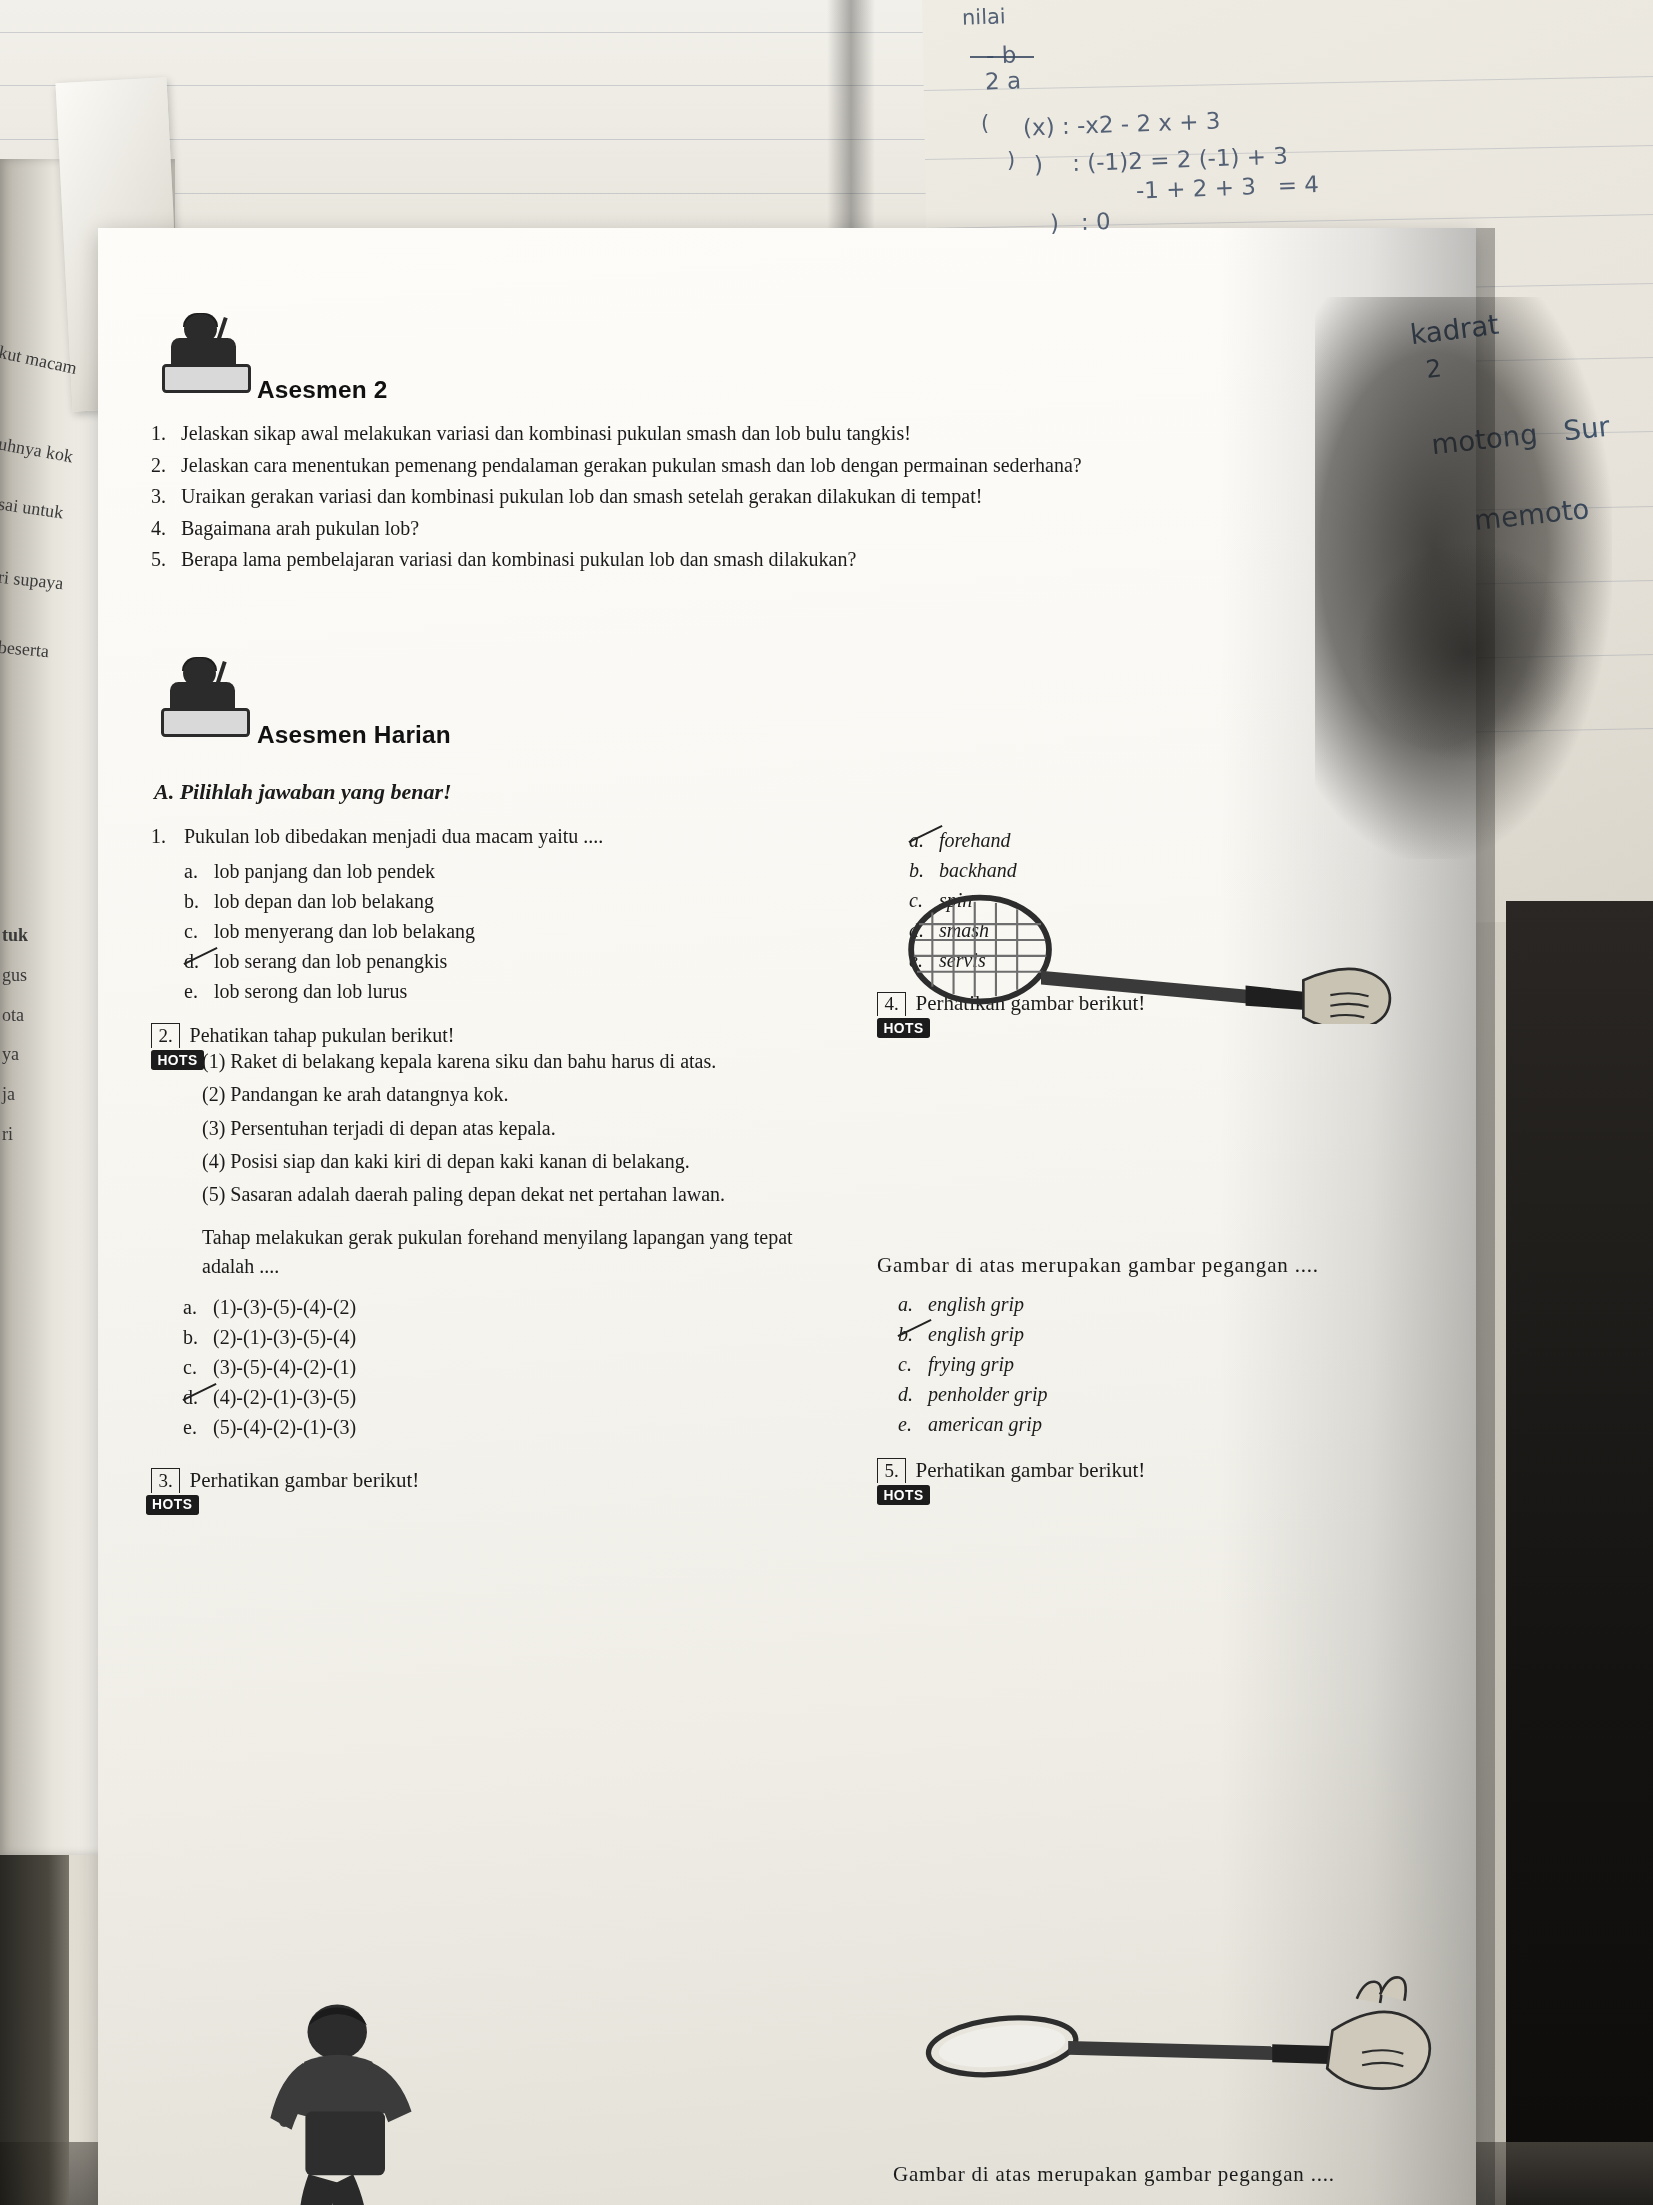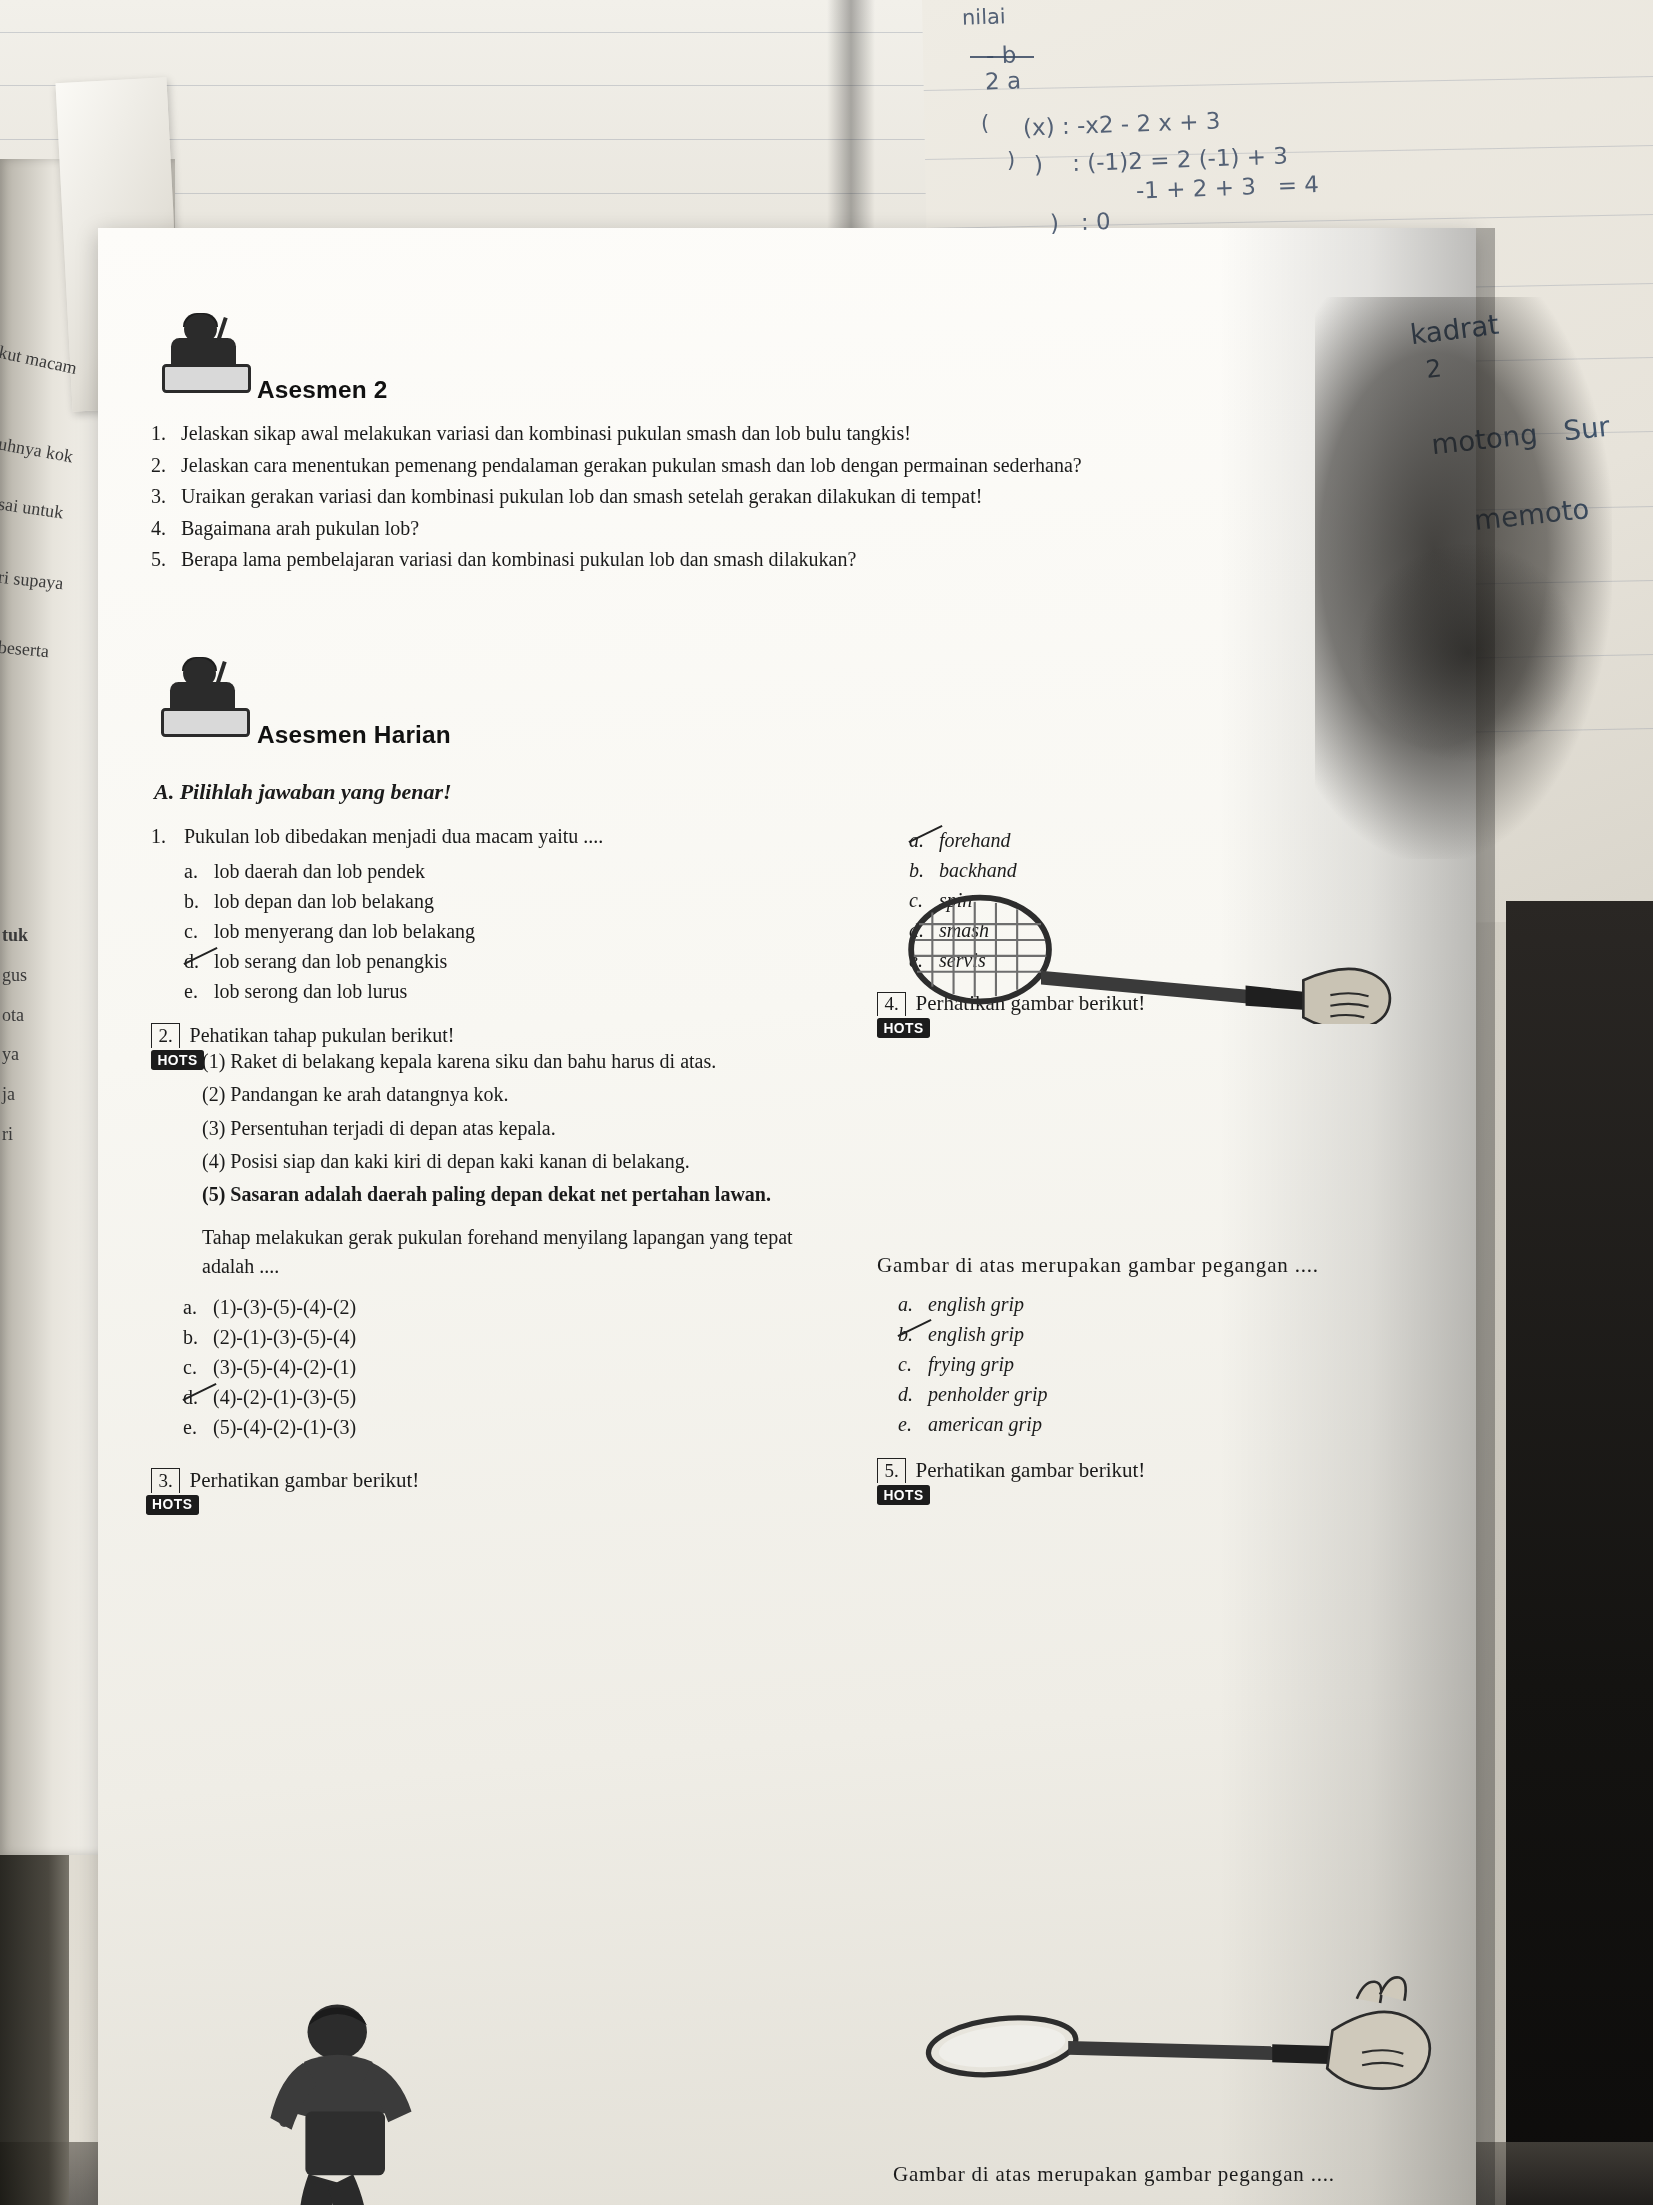--- a/index.html
+++ b/index.html
@@ -270,21 +270,21 @@
 
   <div style="position:absolute;left:53px;top:594px;width:684px;">
 
     <div class="q">
       <div class="qn">1.</div>
       <div class="qbody">Pukulan lob dibedakan menjadi dua macam yaitu ....</div>
     </div>
     <div style="position:relative;margin-top:5.3px;">
       <div class="opt">
         <div class="ol">a.</div>
-        <div>lob daerah dan lob pendek</div>
+        <div>lob panjang dan lob pendek</div>
       </div>
       <div class="opt">
         <div class="ol">b.</div>
         <div>lob depan dan lob belakang</div>
       </div>
       <div class="opt">
         <div class="ol">c.</div>
         <div>lob menyerang dan lob belakang</div>
       </div>
       <div class="opt">
@@ -301,21 +301,21 @@
     <div style="position:relative;margin-top:17px;">
       <span class="boxnum">2.</span>
       <span style="font-size:20px;margin-left:7.4px;">Pehatikan tahap pukulan berikut!</span>
       <div style="margin-top:2.1px;"><span class="hots">HOTS</span></div>
     </div>
     <div style="margin-top:-23px;margin-left:51px;font-size:20px;line-height:1.46;">
       <div style="margin-bottom:4.2px;">(1) Raket di belakang kepala karena siku dan bahu harus di atas.</div>
       <div style="margin-bottom:4.2px;">(2) Pandangan ke arah datangnya kok.</div>
       <div style="margin-bottom:4.2px;text-align:justify;">(3) Persentuhan terjadi di depan atas kepala.</div>
       <div style="margin-bottom:4.2px;">(4) Posisi siap dan kaki kiri di depan kaki kanan di belakang.</div>
-      <div style="margin-bottom:4.2px;font-weight:bold;">(5) Sasaran adalah daerah paling depan dekat net pertahan lawan.</div>
+      <div style="margin-bottom:4.2px;">(5) Sasaran adalah daerah paling depan dekat net pertahan lawan.</div>
     </div>
     <div style="margin-top:13.8px;margin-left:51px;font-size:20px;line-height:1.46;">Tahap melakukan gerak pukulan forehand menyilang lapangan yang tepat adalah ....</div>
 
     <div style="position:relative;margin-top:10.6px;">
       <div class="opt" style="margin-left:32px;">
         <div class="ol">a.</div>
         <div>(1)-(3)-(5)-(4)-(2)</div>
       </div>
       <div class="opt" style="margin-left:32px;">
         <div class="ol">b.</div>

